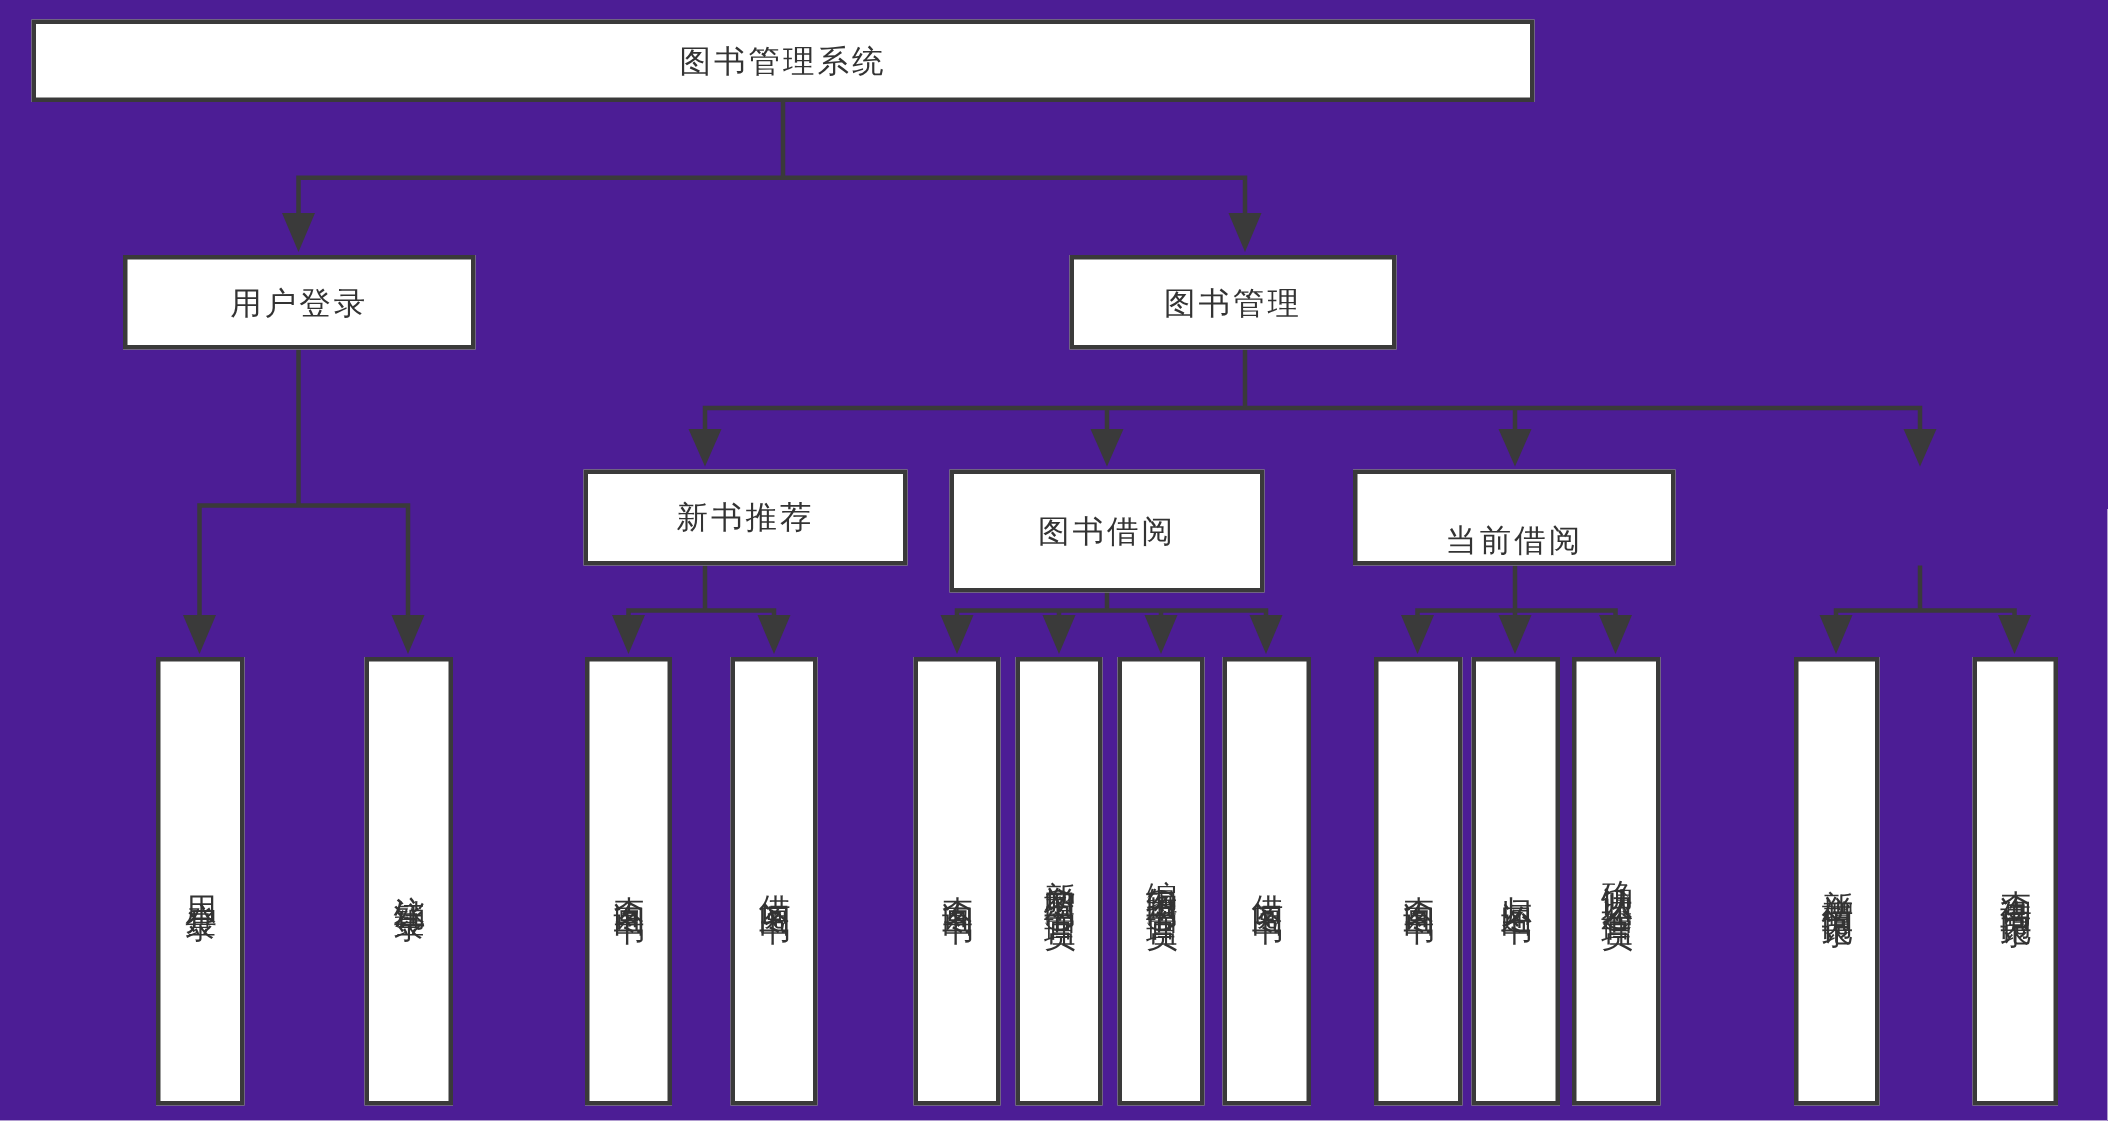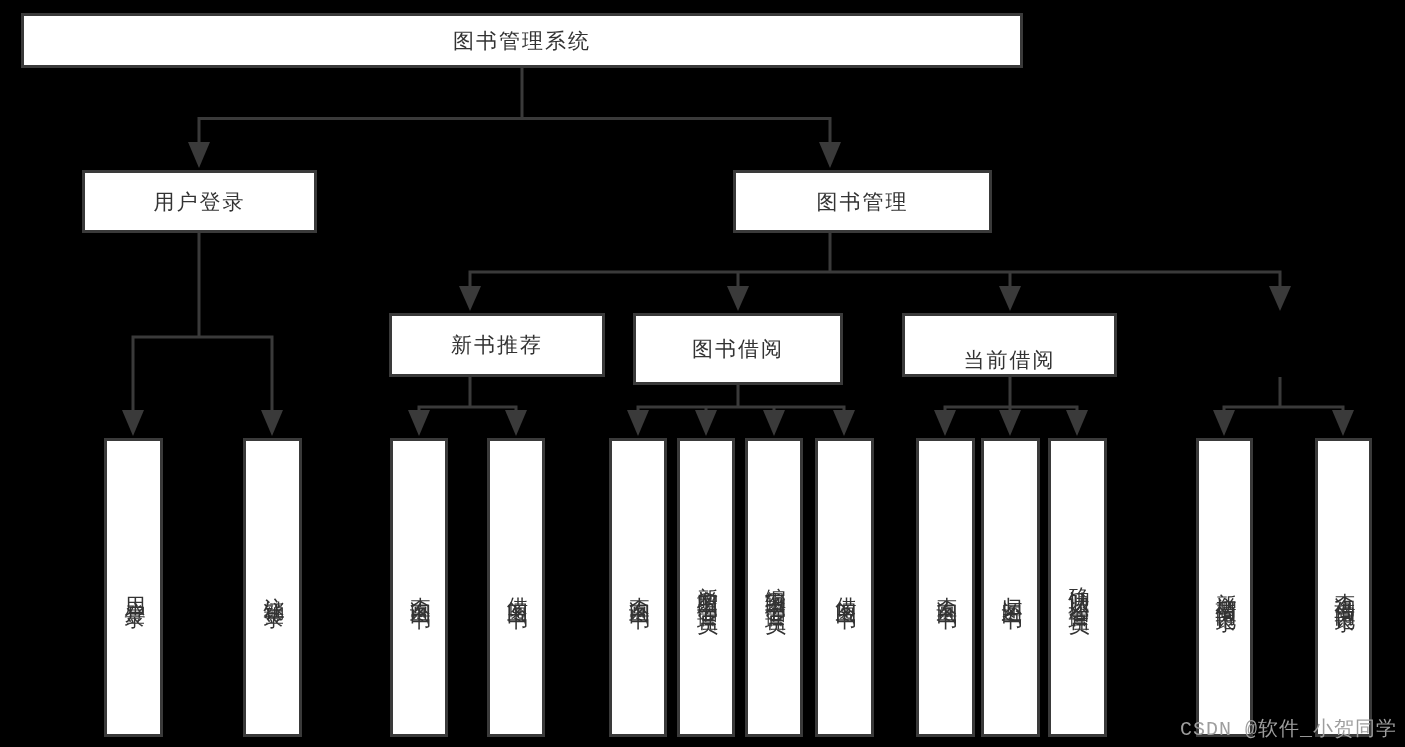--- a/index.html
+++ b/index.html
@@ -5,22 +5,22 @@
   html, body { margin: 0; padding: 0; background: #fff; }
   :root {
     --line: #3a3a3a;
     --text: #333333;
     --wm: #9e9e9e;
   }
   .canvas {
     position: relative;
     width: 1405px;
     height: 747px;
-    background: #000000;
-    font-family: Liberation Mono, monospace;
+    background: #4c1d95;
+    font-family: Liberation Sans, sans-serif;
     overflow: hidden;
   }
   .wires {
     position: absolute;
     left: 0; top: 0;
     width: 1405px; height: 747px;
     pointer-events: none;
   }
   .node {
     position: absolute;
@@ -100,28 +100,28 @@
     </g>
   </svg>
 
   <div class="node h-node" style="left:21px; top:13px; width:1002px; height:55px;">
     <span>图书管理系统</span>
   </div>
 
   <div class="node h-node" style="left:82px; top:170px; width:235px; height:63px;">
     <span>用户登录</span>
   </div>
-  <div class="node h-node" style="left:713px; top:170px; width:259px; height:63px;margin-left:20px;">
+  <div class="node h-node" style="left:713px; top:170px; width:218px; height:63px;">
     <span>图书管理</span>
   </div>
 
   <div class="node h-node" style="left:362px; top:313px; width:216px; height:64px;margin-left:27px;">
     <span>新书推荐</span>
   </div>
-  <div class="node h-node" style="left:633px; top:313px; width:210px; height:72px;">
+  <div class="node h-node" style="left:633px; top:313px; width:210px; height:82px;">
     <span>图书借阅</span>
   </div>
   <div class="node h-node" style="left:902px; top:313px; width:215px; height:64px;align-items:flex-end;">
     <span>当前借阅</span>
   </div>
 
   <div class="node v-node" style="left:104px; top:438px; width:59px; height:299px;">
     <span>用户登录</span>
   </div>
   <div class="node v-node" style="left:243px; top:438px; width:59px; height:299px;">
@@ -158,15 +158,14 @@
     <span>确认归还（管理员）</span>
   </div>
 
   <div class="node v-node" style="left:1196px; top:438px; width:57px; height:299px;">
     <span>新增借阅记录</span>
   </div>
   <div class="node v-node" style="left:1315px; top:438px; width:57px; height:299px;">
     <span>查询借阅记录</span>
   </div>
 
-  <div class="watermark">CSDN @软件_小贺同学</div>
 
 </div>
 
 </body></html>

